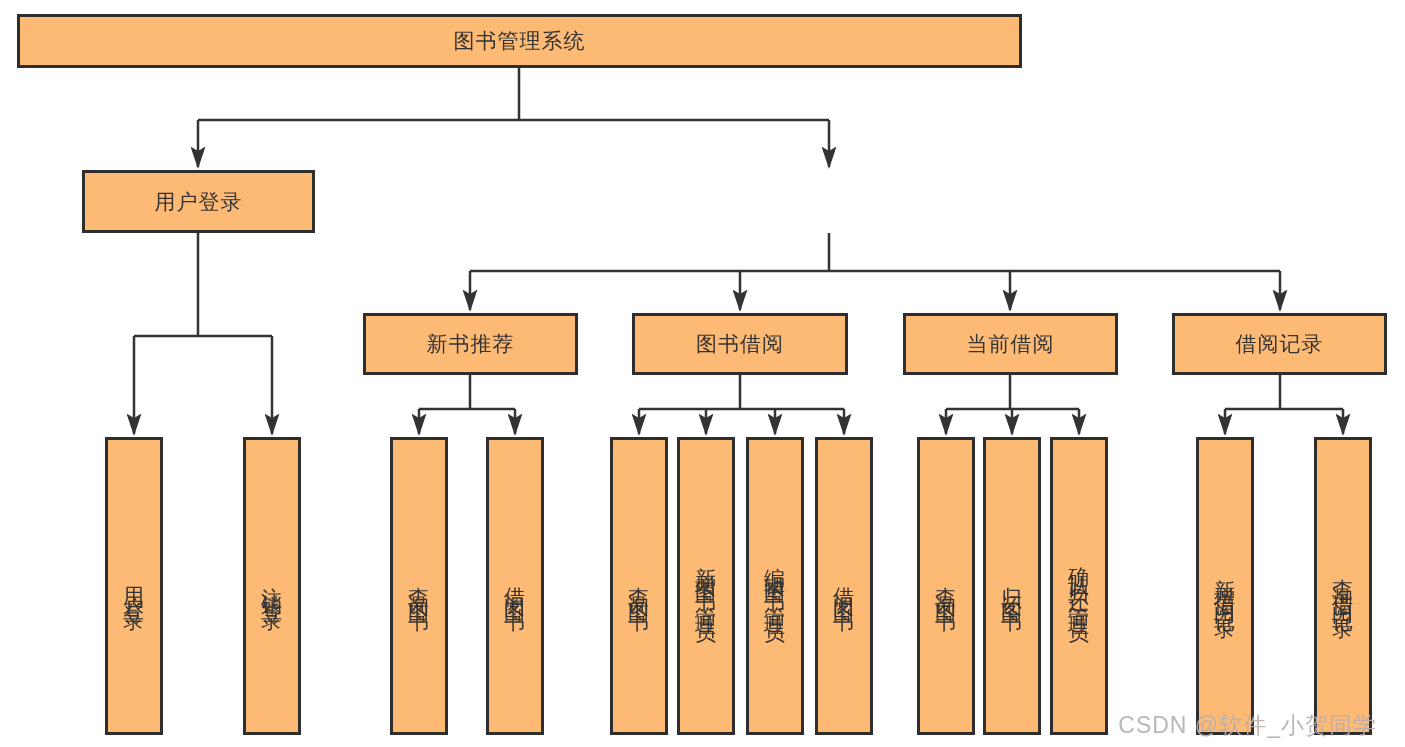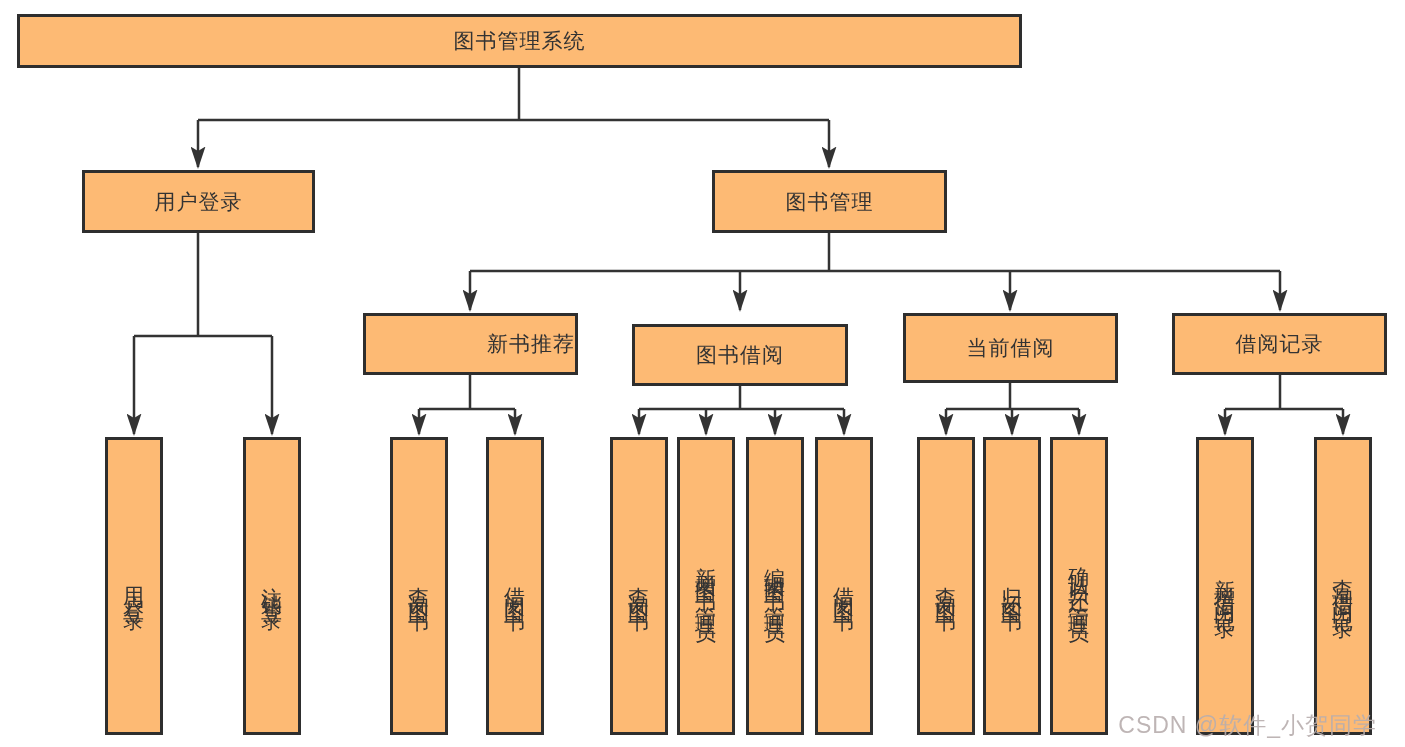--- a/index.html
+++ b/index.html
@@ -101,31 +101,28 @@
     <path class="link" d="M1343,409 V434" marker-end="url(#ah)"></path>
   </svg>
 
   <div class="box" style="left:17px; top:14px; width:1005px; height:54px;">
     <span>图书管理系统</span>
   </div>
 
   <div class="box" style="left:82px; top:170px; width:233px; height:63px;">
     <span>用户登录</span>
   </div>
-  <div class="box" style="left:712px; top:170px; width:235px; height:63px;">
-    <span>图书管理</span>
-  </div>
 
-  <div class="box" style="left:363px; top:313px; width:215px; height:62px;justify-content:flex-end;">
+  <div class="box" style="left:363px; top:313px; width:215px; height:62px;">
     <span>新书推荐</span>
   </div>
-  <div class="box" style="left:632px; top:313px; width:216px; height:62px;margin-top:11px;">
+  <div class="box" style="left:632px; top:313px; width:216px; height:62px;">
     <span>图书借阅</span>
   </div>
-  <div class="box" style="left:903px; top:313px; width:215px; height:70px;">
+  <div class="box" style="left:903px; top:313px; width:215px; height:62px;">
     <span>当前借阅</span>
   </div>
   <div class="box" style="left:1172px; top:313px; width:215px; height:62px;">
     <span>借阅记录</span>
   </div>
 
   <div class="box v" style="left:105px; top:437px; width:58px; height:298px;">
     <span>用户登录</span>
   </div>
   <div class="box v" style="left:243px; top:437px; width:58px; height:298px;">

